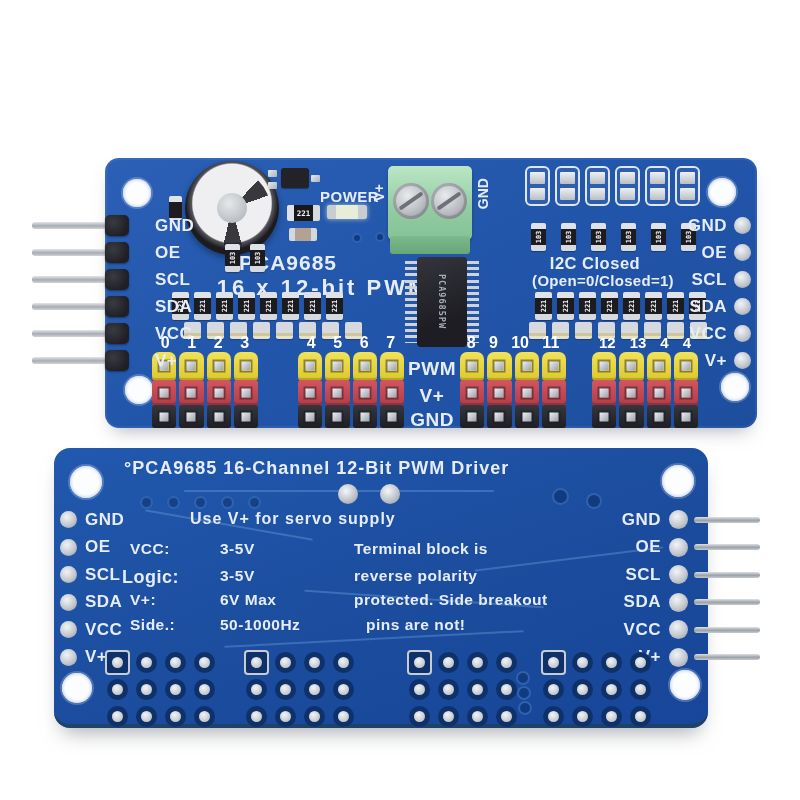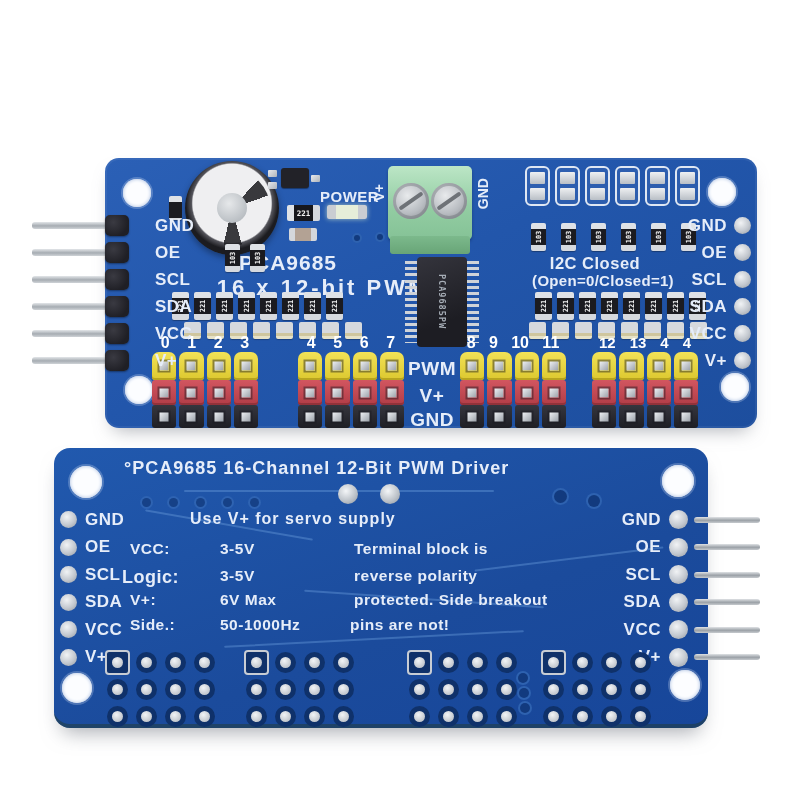--- a/index.html
+++ b/index.html
@@ -523,21 +523,21 @@
     <div class="silk" style="left:68px;top:119px;font-size:18px">Logic:</div>
     <div class="silk" style="left:166px;top:119px;font-size:15.5px">3-5V</div>
     <div class="silk" style="left:76px;top:143px;font-size:15.5px">V+:</div>
     <div class="silk" style="left:166px;top:143px;font-size:15.5px">6V Max</div>
     <div class="silk" style="left:76px;top:168px;font-size:15.5px">Side.:</div>
     <div class="silk" style="left:166px;top:168px;font-size:15.5px">50-1000Hz</div>
 
     <div class="silk" style="left:300px;top:92px;font-size:15.5px">Terminal block is</div>
     <div class="silk" style="left:300px;top:119px;font-size:15.5px">reverse polarity</div>
     <div class="silk" style="left:300px;top:143px;font-size:15.5px">protected. Side breakout</div>
-    <div class="silk" style="left:296px;top:168px;font-size:15.5px">pins are not!</div>
+    <div class="silk" style="left:312px;top:168px;font-size:15.5px">pins are not!</div>
 
     <div class="pg" style="left:49px;top:201px">
       <span class="tp sq">
           <i></i>
         </span>
       <span class="tp">
           <i></i>
         </span>
     <span class="tp">
           <i></i>

